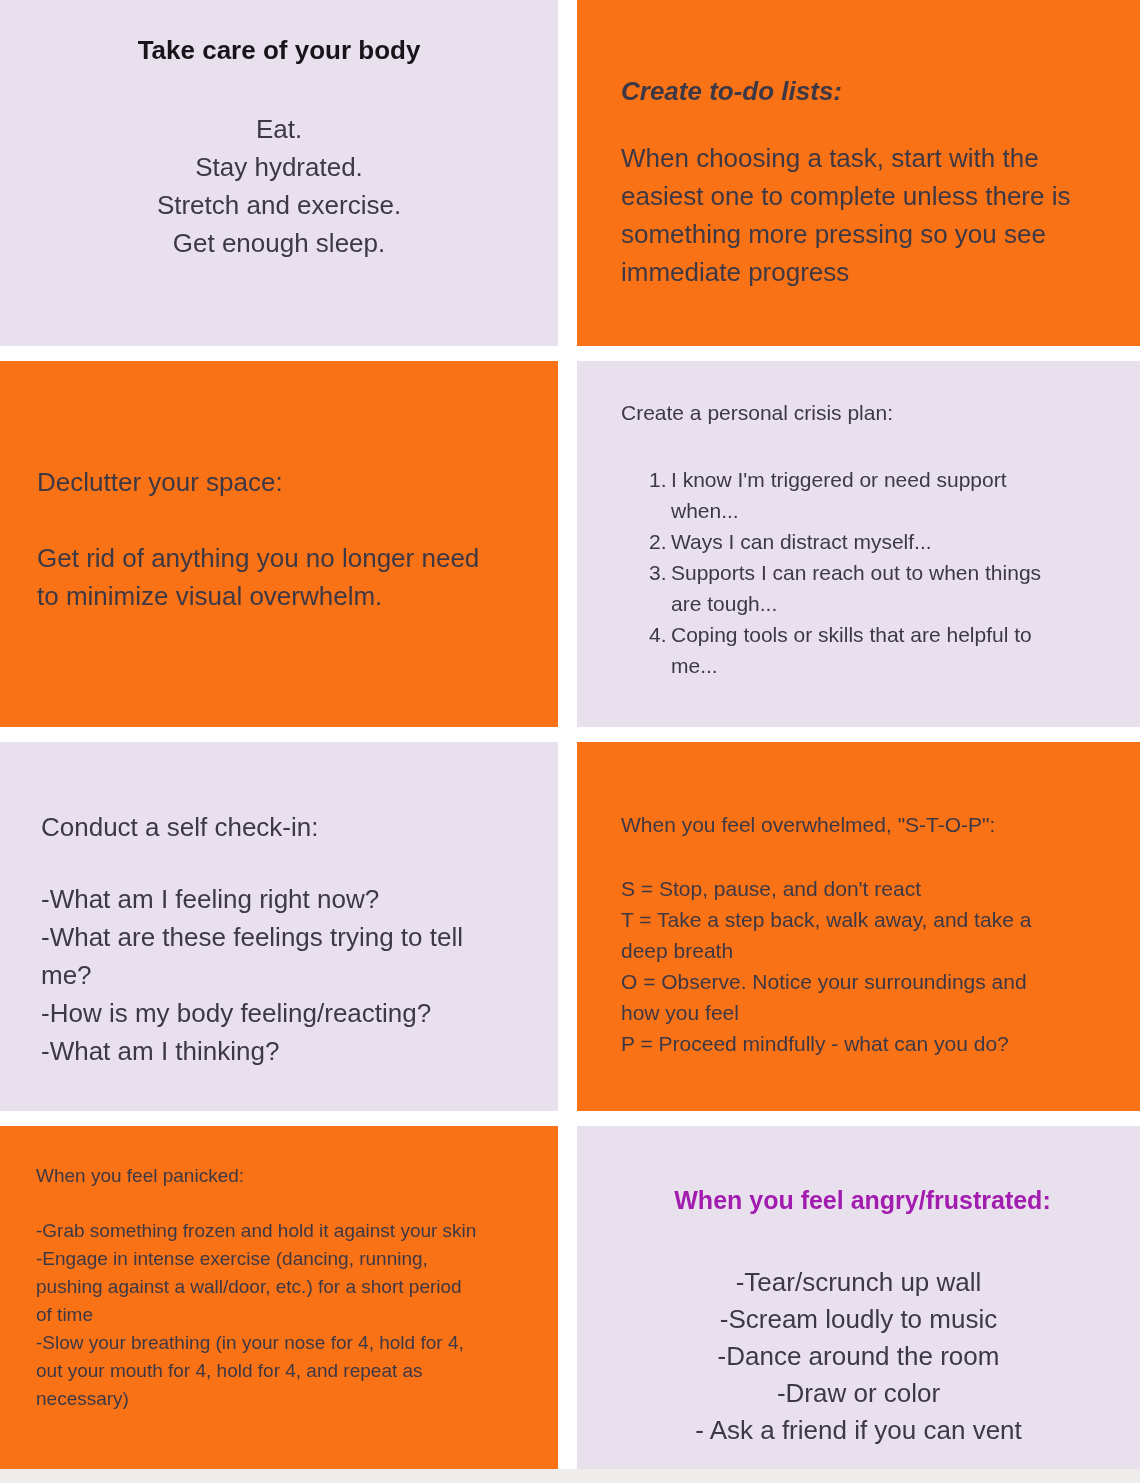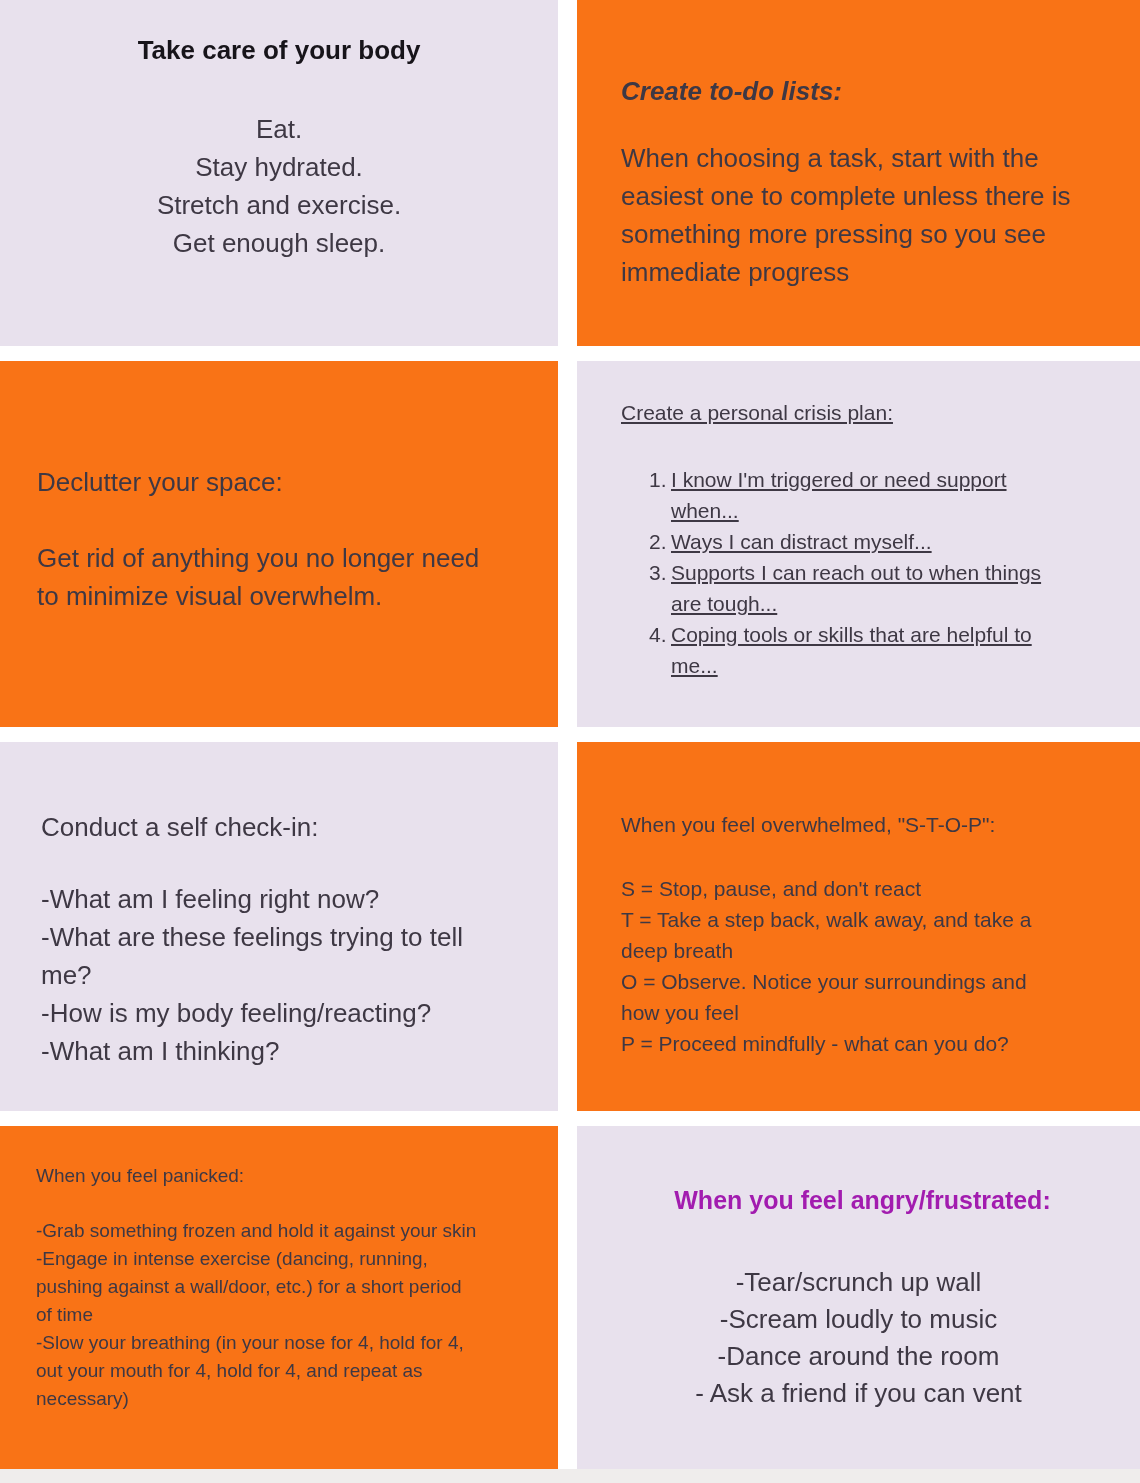--- a/index.html
+++ b/index.html
@@ -41,21 +41,21 @@
     font-size: 26px; font-style: italic; line-height: 34px; margin: 0; color: #3e3844;
   }
   .card-todo .paragraph { margin-top: 31px; font-size: 26px; line-height: 38px; }
 
   
   .card-declutter { padding: 104px 16px 0 37px; }
   .card-declutter .card-title { font-size: 26px; font-weight: normal; line-height: 34px; margin: 0; }
   .card-declutter .paragraph { margin-top: 40px; font-size: 26px; line-height: 38px; }
 
   
-  .card-crisis { padding: 38px 16px 0 44px; text-decoration: underline; }
+  .card-crisis { padding: 38px 16px 0 44px; }
   .card-crisis .card-title { font-size: 21px; font-weight: normal; line-height: 28px; margin: 0; }
   .card-crisis ol { list-style: none; margin: 37px 0 0 0; padding: 0 0 0 28px; font-size: 21px; line-height: 31px; }
   .card-crisis li { position: relative; padding-left: 22px; }
   .card-crisis .num { position: absolute; left: 0; top: 0; }
 
   
   .card-checkin { padding: 68px 16px 0 41px; }
   .card-checkin .card-title { font-size: 26px; font-weight: normal; line-height: 34px; margin: 0; }
   .card-checkin .body-list { margin-top: 36px; font-size: 26px; line-height: 38px; }
 
@@ -175,20 +175,21 @@
         <span class="line">necessary)</span>
       </div>
     </div>
 
     <div class="card bg-light card-angry">
       <h2 class="card-title">When you feel angry/frustrated:</h2>
       <div class="body-list">
         <span class="line">-Tear/scrunch up wall</span>
         <span class="line">-Scream loudly to music</span>
         <span class="line">-Dance around the room</span>
+        <span class="line">-Draw or color</span>
         <span class="line">- Ask a friend if you can vent</span>
       </div>
     </div>
 
   </div>
 
   <div class="footer-strip"></div>
 </div>
 
 </body></html>

